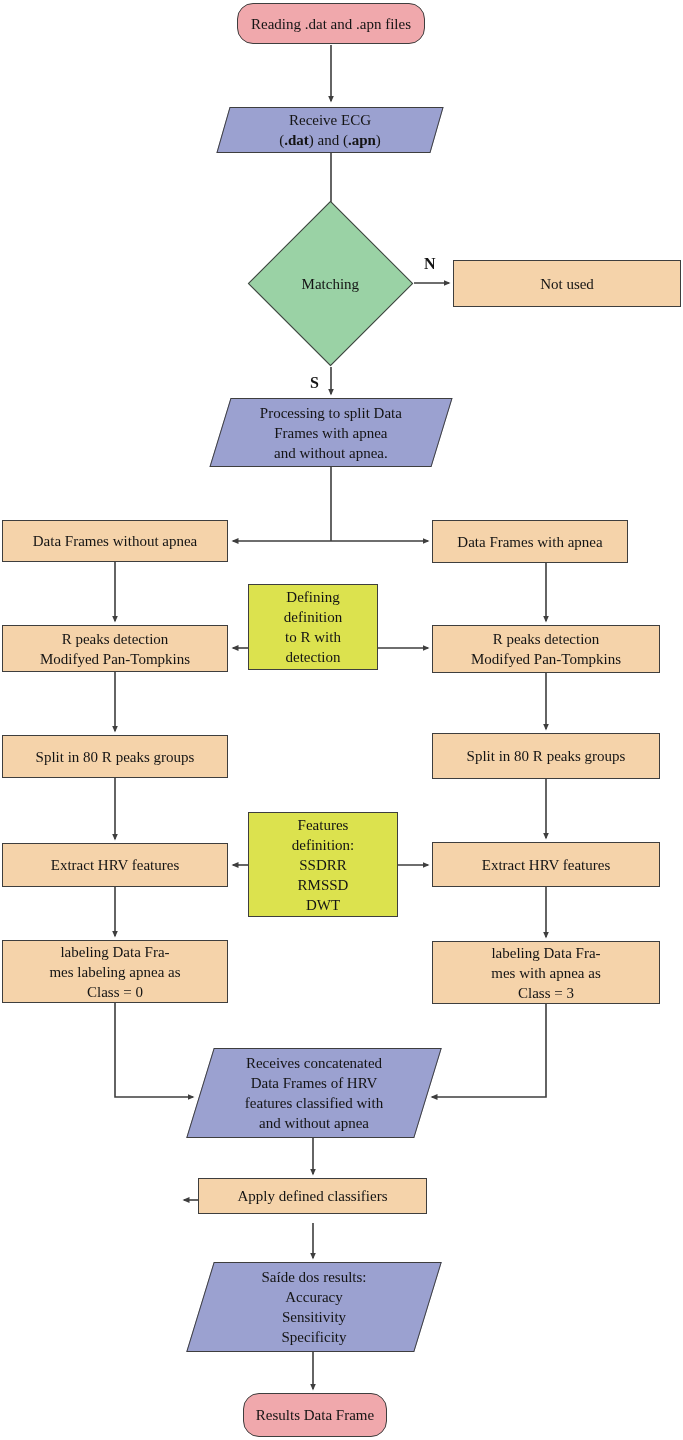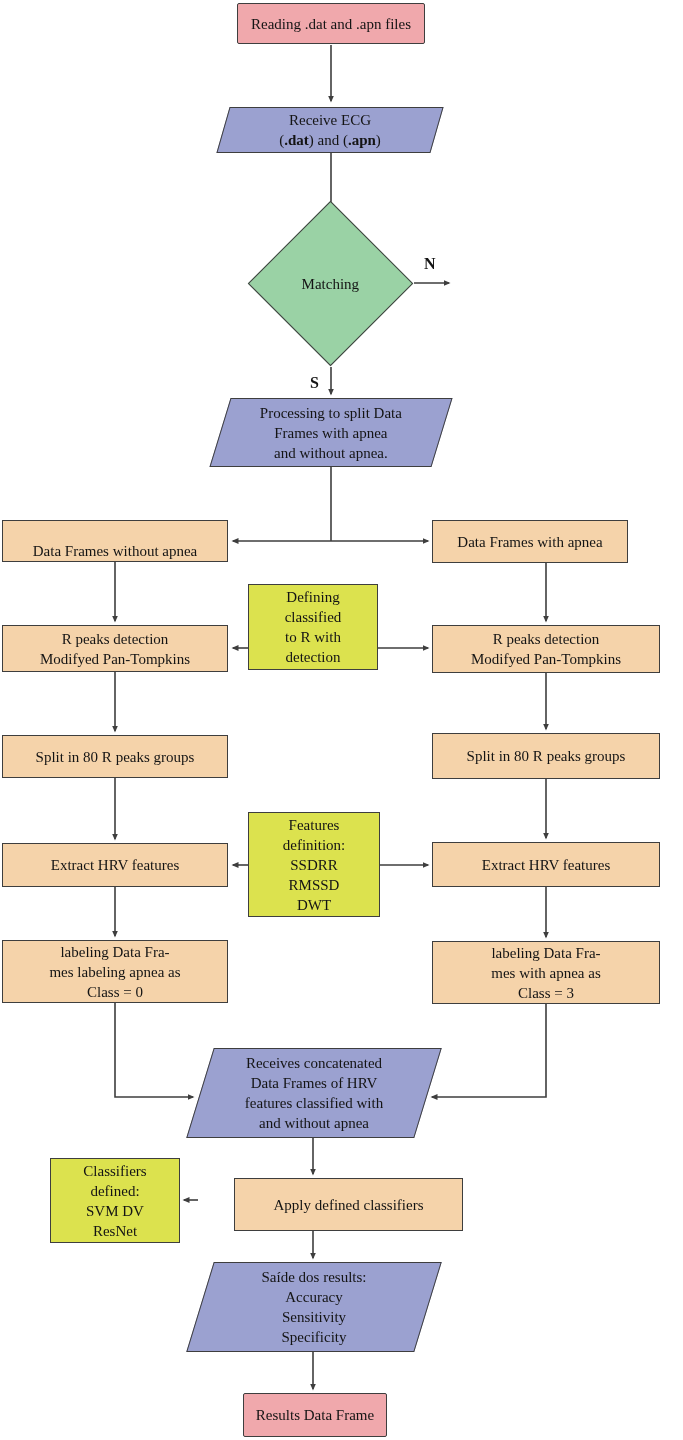--- a/index.html
+++ b/index.html
@@ -11,21 +11,21 @@
   svg.wires { position:absolute; left:0; top:0; width:683px; height:1440px; }
   .edge { stroke:var(--arrow,#3e3e3e); stroke-width:1.6; fill:none; }
   .arrowhead { fill:var(--arrow,#3e3e3e); }
 
   .node {
     position:absolute; box-sizing:border-box;
     border:1.6px solid var(--border,#3e3e3e);
     display:flex; align-items:center; justify-content:center;
     text-align:center; font-size:15px; line-height:20px;
   }
-  .terminal { background:var(--pink,#f0a8ac); border-radius:2px; }
+  .terminal { background:var(--pink,#f0a8ac); border-radius:16px; }
   .process  { background:var(--orange,#f5d3aa); }
   .aux      { background:var(--yellow,#dce24e); }
   .io       { background:var(--purple,#9ba1d0); }
   .io.sk16  { transform:skewX(-16deg); }
   .io.sk17  { transform:skewX(-17deg); }
   .io.sk16 .inner { transform:skewX(16deg); width:100%; }
   .io.sk17 .inner { transform:skewX(17deg); width:100%; }
   .decision {
     background:var(--green,#9ad2a5);
     transform:rotate(45deg);
@@ -100,30 +100,33 @@
       <div><span>(</span><span class="b">.dat</span><span>) and (</span><span class="b">.apn</span><span>)</span></div>
     </div>
   </div>
 
   <div class="node decision" style="left:272px; top:225px; width:117px; height:117px;">
     <span class="inner">Matching</span>
   </div>
   <div class="edge-label" style="left:424px; top:256px;">N</div>
   <div class="edge-label" style="left:310px; top:375px;">S</div>
 
+  <div class="node process" style="left:453px; top:260px; width:228px; height:47px;">
+    <span>Not used</span>
+  </div>
 
   <div class="node io sk17" style="left:220px; top:398px; width:222px; height:69px;">
     <div class="inner">
       <div>Processing to split Data</div>
       <div>Frames with apnea</div>
       <div>and without apnea.</div>
     </div>
   </div>
 
-  <div class="node process" style="left:2px; top:520px; width:226px; height:42px;align-items:flex-end;">
+  <div class="node process" style="left:2px; top:520px; width:226px; height:42px;">
     <span>Data Frames without apnea</span>
   </div>
   <div class="node process" style="left:432px; top:520px; width:196px; height:43px;">
     <span>Data Frames with apnea</span>
   </div>
 
   <div class="node process" style="left:2px; top:625px; width:226px; height:47px;">
     <div>
       <div>R peaks detection</div>
       <div>Modifyed Pan-Tompkins</div>
@@ -132,41 +135,41 @@
   <div class="node process" style="left:432px; top:625px; width:228px; height:48px;">
     <div>
       <div>R peaks detection</div>
       <div>Modifyed Pan-Tompkins</div>
     </div>
   </div>
 
   <div class="node aux" style="left:248px; top:584px; width:130px; height:86px;">
     <div>
       <div>Defining</div>
-      <div>classified</div>
+      <div>definition</div>
       <div>to R with</div>
       <div>detection</div>
     </div>
   </div>
 
   <div class="node process" style="left:2px; top:735px; width:226px; height:43px;">
     <span>Split in 80 R peaks groups</span>
   </div>
   <div class="node process" style="left:432px; top:733px; width:228px; height:46px;">
     <span>Split in 80 R peaks groups</span>
   </div>
 
   <div class="node process" style="left:2px; top:843px; width:226px; height:44px;">
     <span>Extract HRV features</span>
   </div>
   <div class="node process" style="left:432px; top:842px; width:228px; height:45px;">
     <span>Extract HRV features</span>
   </div>
 
-  <div class="node aux" style="left:248px; top:812px; width:132px; height:105px;">
+  <div class="node aux" style="left:248px; top:812px; width:150px; height:105px;">
     <div>
       <div>Features</div>
       <div>definition:</div>
       <div>SSDRR</div>
       <div>RMSSD</div>
       <div>DWT</div>
     </div>
   </div>
 
   <div class="node process" style="left:2px; top:940px; width:226px; height:63px;">
@@ -186,30 +189,22 @@
 
   <div class="node io sk17" style="left:200px; top:1048px; width:228px; height:90px;">
     <div class="inner">
       <div>Receives concatenated</div>
       <div>Data Frames of HRV</div>
       <div>features classified with</div>
       <div>and without apnea</div>
     </div>
   </div>
 
-  <div class="node aux" style="left:50px; top:1158px; width:130px; height:85px;">
-    <div>
-      <div>Classifiers</div>
-      <div>defined:</div>
-      <div>SVM DV</div>
-      <div>ResNet</div>
-    </div>
-  </div>
-
-  <div class="node process" style="left:198px; top:1178px; width:229px; height:53px;margin-left:36px;">
+
+  <div class="node process" style="left:198px; top:1178px; width:229px; height:36px;">
     <span>Apply defined classifiers</span>
   </div>
 
   <div class="node io sk17" style="left:200px; top:1262px; width:228px; height:90px;">
     <div class="inner">
       <div>Saíde dos results:</div>
       <div>Accuracy</div>
       <div>Sensitivity</div>
       <div>Specificity</div>
     </div>

